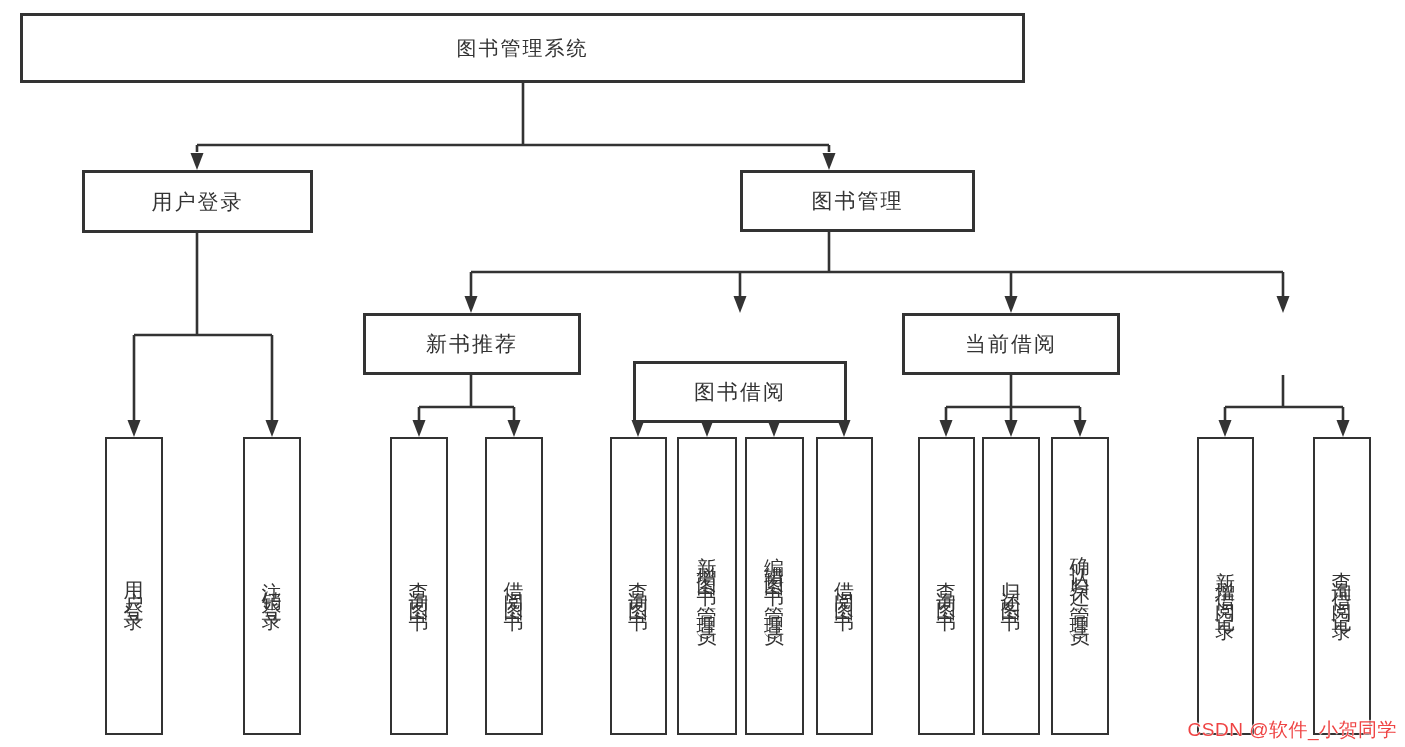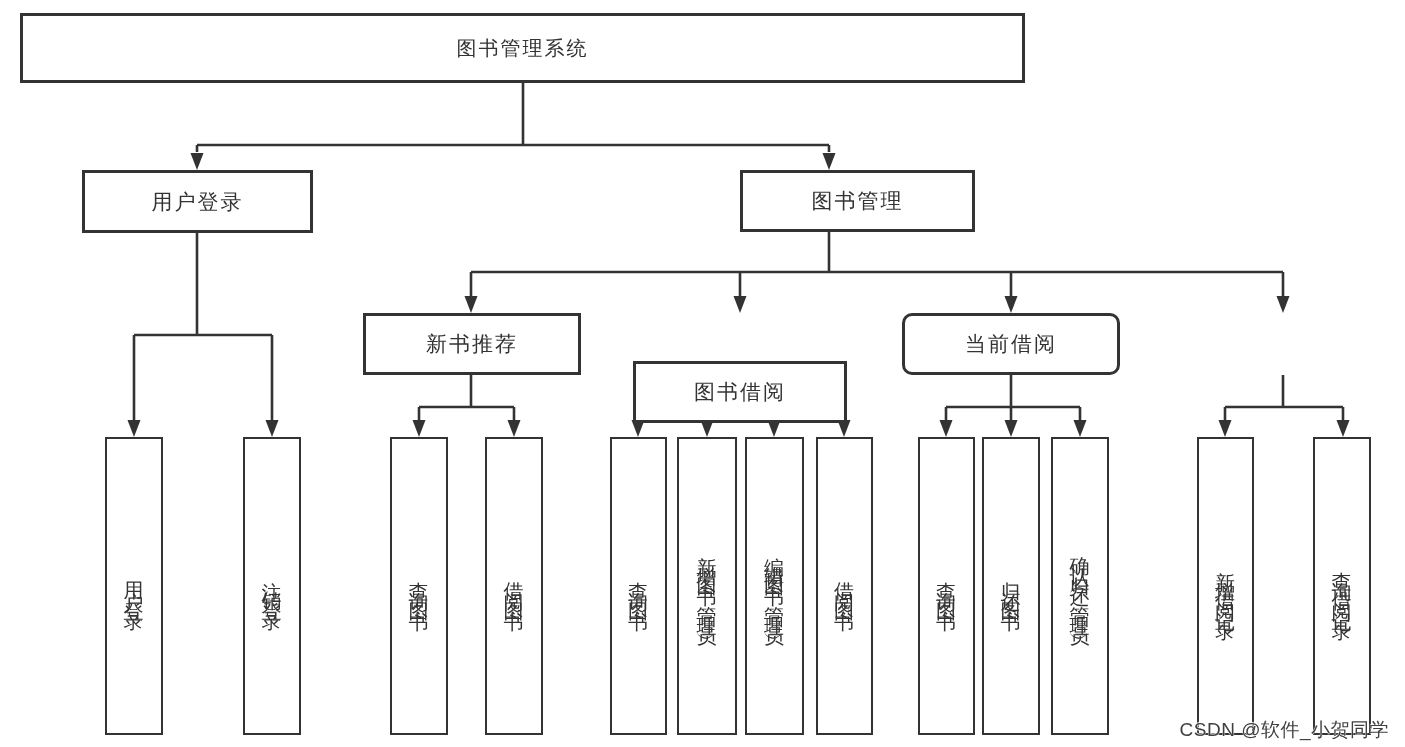--- a/index.html
+++ b/index.html
@@ -47,45 +47,45 @@
   }
 
   
   #b-root     { left: 20px;   top: 13px;  width: 1005px; height: 70px; font-size: 20px; }
   
   #b-login    { left: 82px;   top: 170px; width: 231px; height: 63px; }
   #b-mgmt     { left: 712px;  top: 170px; width: 235px; height: 62px; margin-left: 28px; }
   
   #b-newbook  { left: 363px;  top: 313px; width: 218px; height: 62px; }
   #b-borrow   { left: 633px;  top: 313px; width: 214px; height: 62px; margin-top: 48px; }
-  #b-current  { left: 902px;  top: 313px; width: 218px; height: 62px; border-radius: 10px; }
+  #b-current  { left: 902px;  top: 313px; width: 218px; height: 62px; }
   #b-records  { left: 1173px; top: 313px; width: 220px; height: 62px; }
   
   .leaf { top: 437px; height: 298px; }
   #lf-login   { left: 105px;  width: 58px; }
   #lf-logout  { left: 243px;  width: 58px; }
   #lf-nb-q    { left: 390px;  width: 58px; }
   #lf-nb-b    { left: 485px;  width: 58px; }
   #lf-bw-q    { left: 610px;  width: 57px; }
   #lf-bw-a    { left: 677px;  width: 60px; }
   #lf-bw-e    { left: 745px;  width: 59px; }
   #lf-bw-b    { left: 816px;  width: 57px; }
   #lf-cu-q    { left: 918px;  width: 57px; }
   #lf-cu-r    { left: 982px;  width: 58px; }
   #lf-cu-c    { left: 1051px; width: 58px; }
   #lf-re-a    { left: 1197px; width: 57px; }
   #lf-re-q    { left: 1313px; width: 58px; }
 
   .watermark {
     position: absolute;
-    right: 16px;
+    right: 8px;
     bottom: 4px;
     font-size: 19px;
     letter-spacing: 0.5px;
-    color: #404040;
+    color: #ef4444;
     text-shadow: 0 1px 1px #ffffff, 0 -1px 1px #ffffff;
     z-index: 10;
     white-space: nowrap;
   }
 </style>
 </head>
 <body>
 
 <div class="stage">
 

